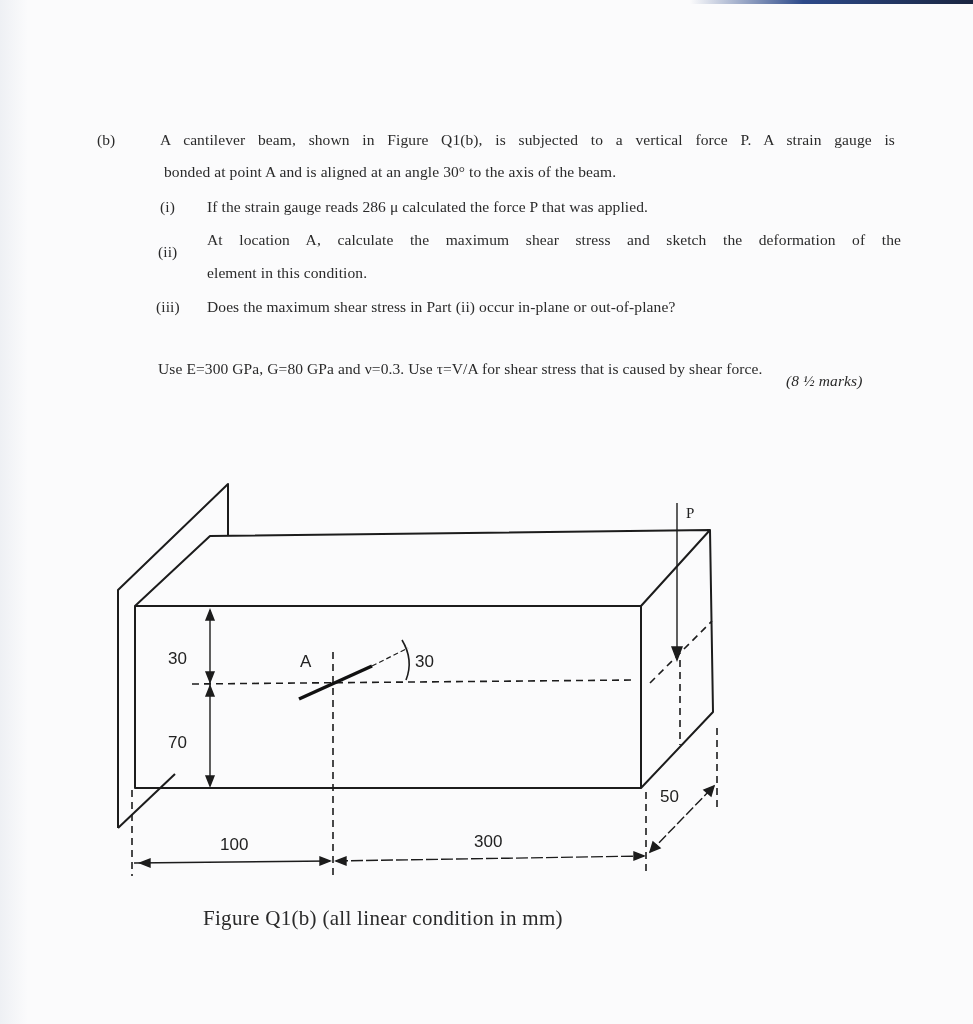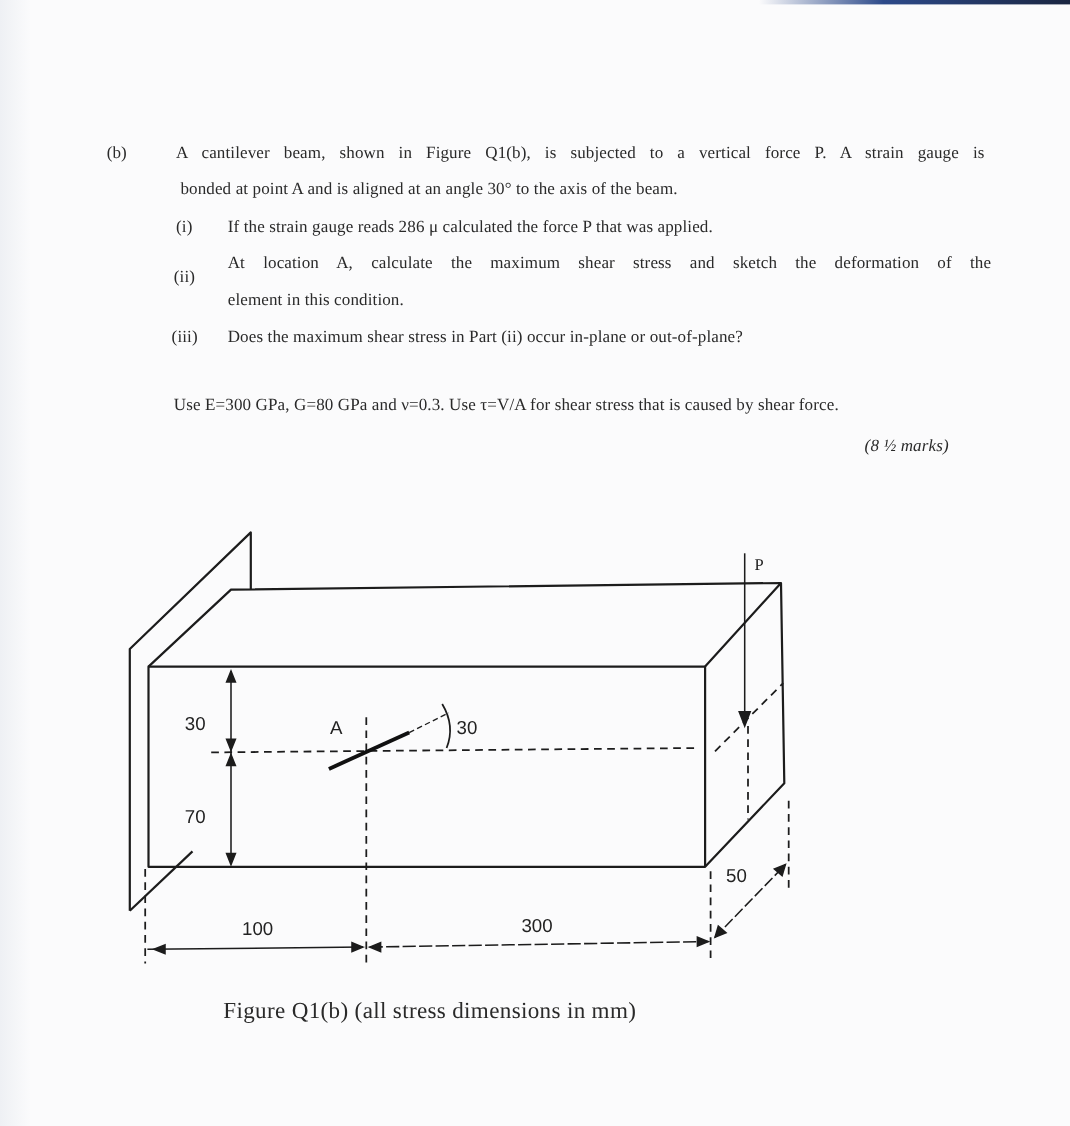--- a/index.html
+++ b/index.html
@@ -38,21 +38,21 @@
 <div class="t" style="left:207px; top:198px;">If the strain gauge reads 286 μ calculated the force P that was applied.</div>
 
 <div class="t" style="left:158px; top:231px;margin-top:12px;">(ii)</div>
 <div class="t just" style="left:207px; top:231px; width:694px;">At location A, calculate the maximum shear stress and sketch the deformation of the</div>
 <div class="t" style="left:207px; top:264px;">element in this condition.</div>
 
 <div class="t" style="left:156px; top:298px;">(iii)</div>
 <div class="t" style="left:207px; top:298px;">Does the maximum shear stress in Part (ii) occur in-plane or out-of-plane?</div>
 
 <div class="t" style="left:158px; top:360px;">Use E=300 GPa, G=80 GPa and ν=0.3. Use τ=V/A for shear stress that is caused by shear force.</div>
-<div class="t" style="left:786px; top:397px; font-style:italic;">(8 ½ marks)</div>
+<div class="t" style="left:786px; top:372px; font-style:italic;">(8 ½ marks)</div>
 
 <svg class="fig" width="973" height="1024" viewBox="0 0 973 1024">
   <g stroke="#1c1c1c" fill="none" stroke-width="2" stroke-linejoin="round">
 
     <polyline points="118,828 118,590 228,484 228,536"></polyline>
     <line x1="118" y1="828" x2="175" y2="774"></line>
 
     <rect x="135" y="606" width="506" height="182"></rect>
 
     <polyline points="135,606 210,536 710,530 641,606"></polyline>
@@ -103,13 +103,13 @@
   <text class="lblP" x="686" y="518">P</text>
   <text class="lbl" x="300" y="667">A</text>
   <text class="lbl" x="415" y="667">30</text>
   <text class="lbl" x="168" y="664">30</text>
   <text class="lbl" x="168" y="748">70</text>
   <text class="lbl" x="220" y="850">100</text>
   <text class="lbl" x="474" y="847">300</text>
   <text class="lbl" x="660" y="802">50</text>
 </svg>
 
-<div class="caption">Figure Q1(b) (all stress dimensions in mm)</div>
+<div class="caption">Figure Q1(b) (all linear condition in mm)</div>
 
 </body></html>

